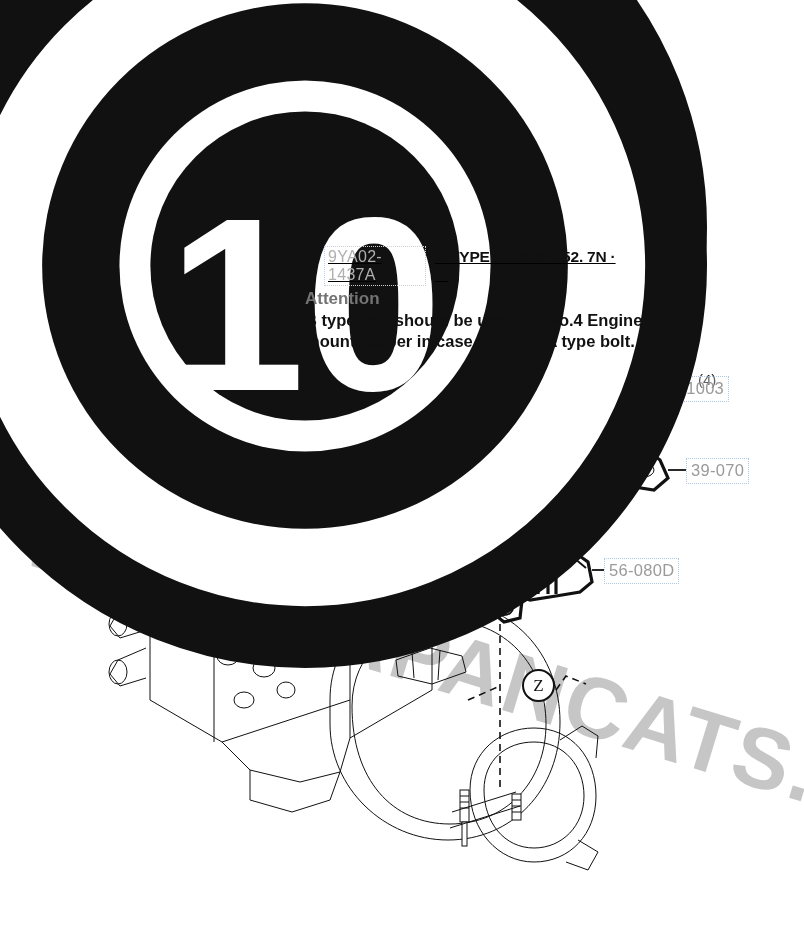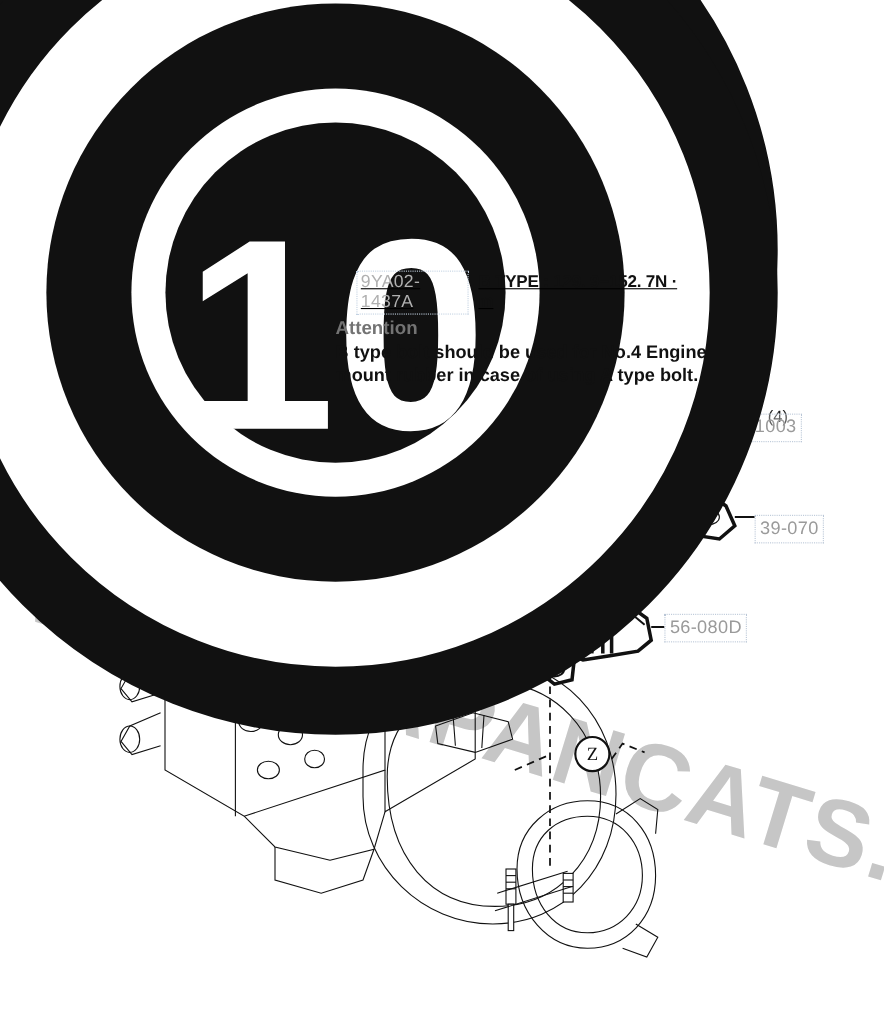--- a/index.html
+++ b/index.html
@@ -369,21 +369,21 @@
   <div id="alt-arrow"></div>
   <div class="lbl" style="left:412px;top:394px;">9YA02-1431B</div>
   <div class="lbl" style="left:412px;top:413px;">9YA02-1437A</div>
 
   <div class="qty" style="left:698px;top:371px;">(4)</div>
   <div class="lbl" style="left:628px;top:376px;">99940-1003</div>
 
   <div class="qty" style="left:478px;top:446px;">(3)</div>
   <div class="lbl" style="left:393px;top:457px;">99940-1211G</div>
 
-  <div class="lbl" style="left:686px;top:468px;">39-070</div>
+  <div class="lbl" style="left:686px;top:458px;">39-070</div>
 
   <div class="lbl" style="left:604px;top:558px;">56-080D</div>
 
   <div class="zmark" style="left:522px;top:669px;">Z</div>
 
   <div id="attn">
     <div id="torque-table">
 
       <div class="trow">
         <div class="ticon">

